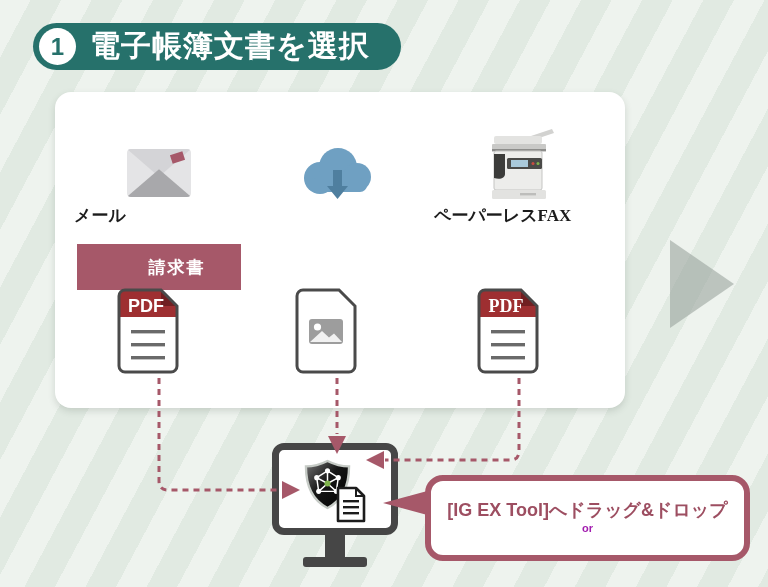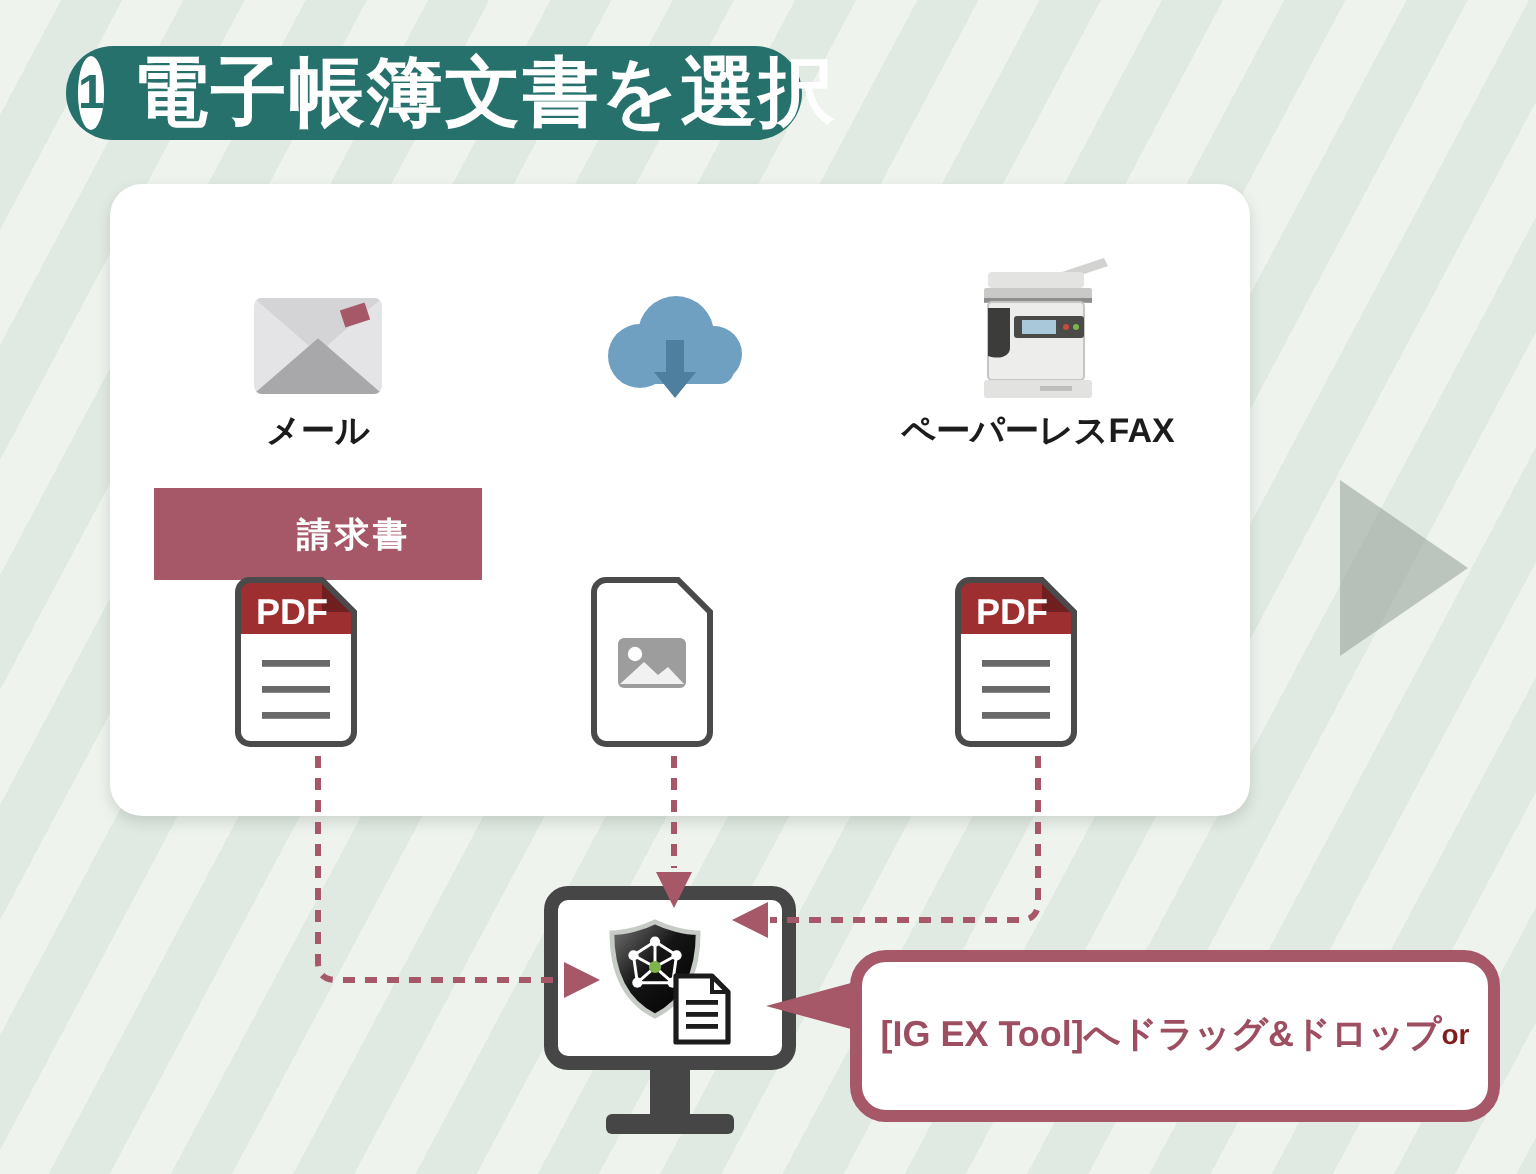--- a/index.html
+++ b/index.html
@@ -7,28 +7,28 @@
   .stage{
     position:relative;width:768px;height:587px;overflow:hidden;
     font-family:"Liberation Sans","DejaVu Sans",sans-serif;
     background:repeating-linear-gradient(118deg,#eef3ee 0 27px,#e1eae2 27px 54px);
   }
   
   .badge{position:absolute;left:33px;top:23px;width:368px;height:47px;background:#26716b;
     border-radius:24px;display:flex;align-items:center;padding-left:6px;}
   .badge-num{width:37px;height:37px;border-radius:50%;background:#ffffff;color:#26716b;
     font-weight:bold;font-size:24px;display:flex;align-items:center;justify-content:center;}
-  .badge-title{color:#ffffff;font-weight:bold;font-size:38px;margin-left:14px;letter-spacing:1px;white-space:nowrap;}
+  .badge-title{color:#ffffff;font-weight:bold;font-size:30px;margin-left:14px;letter-spacing:1px;white-space:nowrap;}
   
   .card{position:absolute;left:55px;top:92px;width:570px;height:316px;background:#ffffff;
     border-radius:16px;box-shadow:0 3px 7px rgba(60,80,65,0.18);}
   .col{position:absolute;top:0;width:170px;height:300px;}
-  .col1{left:19px;} .col2{left:197px;} .col3{left:379px;}
+  .col1{left:19px;} .col2{left:197px;} .col3{left:379px;font-family:Liberation Serif, serif;}
   .icon-slot{position:absolute;top:32px;left:0;width:170px;height:78px;display:flex;align-items:flex-end;justify-content:center;}
-  .src-name{position:absolute;top:112px;left:0;width:170px;text-align:center;font-weight:bold;font-size:17px;color:#1c1c1c;}
+  .src-name{position:absolute;top:112px;left:0;width:170px;font-weight:bold;font-size:17px;color:#1c1c1c;}
   .banner{position:absolute;top:152px;left:3px;width:164px;height:46px;background:#a65869;color:#fff;
     font-weight:bold;font-size:17px;display:flex;align-items:center;justify-content:center;letter-spacing:2px;padding-left:36px;}
   .file-slot{position:absolute;top:195px;left:42px;width:64px;height:88px;}
   
   .env{position:relative;width:64px;height:48px;background:#e4e4e6;border-radius:4px;overflow:hidden;margin-bottom:5px;}
   .env-flap{position:absolute;left:0;top:0;width:100%;height:100%;background:#d4d4d7;
     clip-path:polygon(0 0,100% 0,50% 58%);}
   .env-bottom{position:absolute;left:0;top:0;width:100%;height:100%;background:#a8a8ab;
     clip-path:polygon(-2% 102%,102% 102%,50% 42%);}
   .stamp{position:absolute;right:7px;top:4px;width:13px;height:9px;background:#a65869;transform:rotate(-18deg);}
@@ -41,23 +41,23 @@
     border:7px solid #464646;border-radius:12px;z-index:4;}
   .stand-neck{position:absolute;left:325px;top:535px;width:20px;height:24px;background:#464646;z-index:4;}
   .stand-base{position:absolute;left:303px;top:557px;width:64px;height:10px;background:#464646;border-radius:3px;z-index:4;}
   .shield{position:absolute;left:303px;top:459px;z-index:4;}
   .docicon{position:absolute;left:336px;top:486px;z-index:5;}
   
   .connectors{position:absolute;left:0;top:0;width:768px;height:587px;z-index:5;pointer-events:none;}
   
   .callout{position:absolute;left:425px;top:475px;width:325px;height:86px;background:#ffffff;
     border:6px solid #a65869;border-radius:18px;z-index:6;
-    display:flex;flex-direction:row;align-items:center;justify-content:center;line-height:1.22;}
+    display:flex;flex-direction:column;align-items:center;justify-content:center;line-height:1.22;}
   .callout .l1,.callout .l3{color:#9d4e61;font-weight:bold;font-size:18px;white-space:nowrap;}
-  .callout .l2{color:#7f1d1d;font-weight:bold;font-size:14px;}
+  .callout .l2{color:#a21caf;font-weight:bold;font-size:11px;}
   .callout-tail{position:absolute;left:380px;top:485px;z-index:6;}
 </style>
 </head>
 <body>
 
 <div class="stage">
 
   <div class="badge">
     <div class="badge-num">1</div>
     <div class="badge-title">電子帳簿文書を選択</div>

